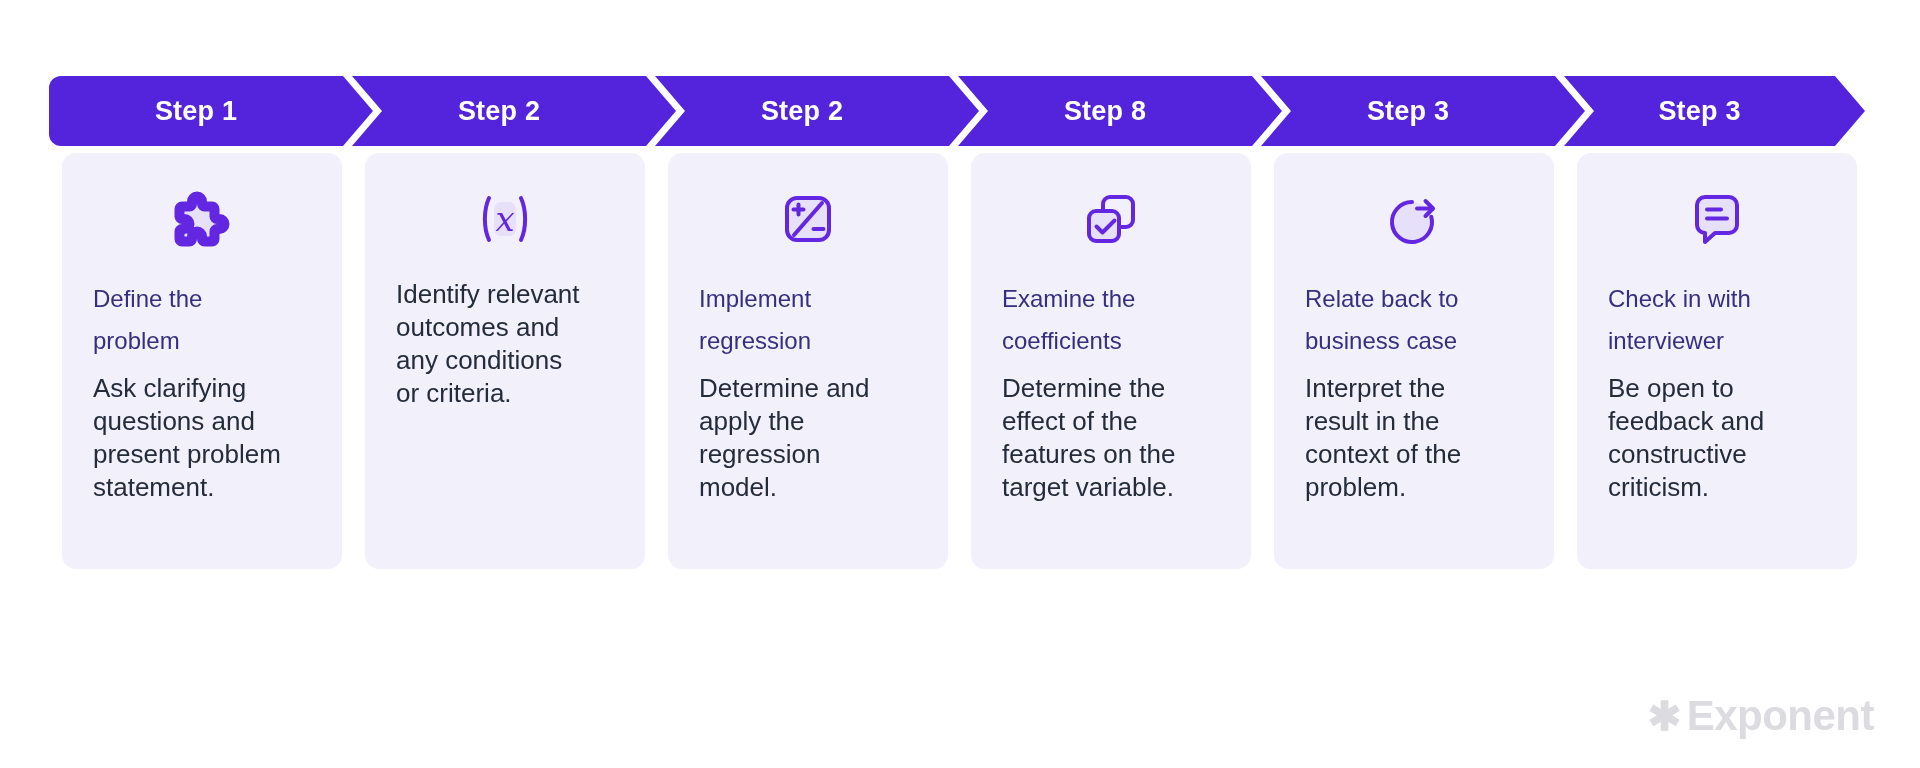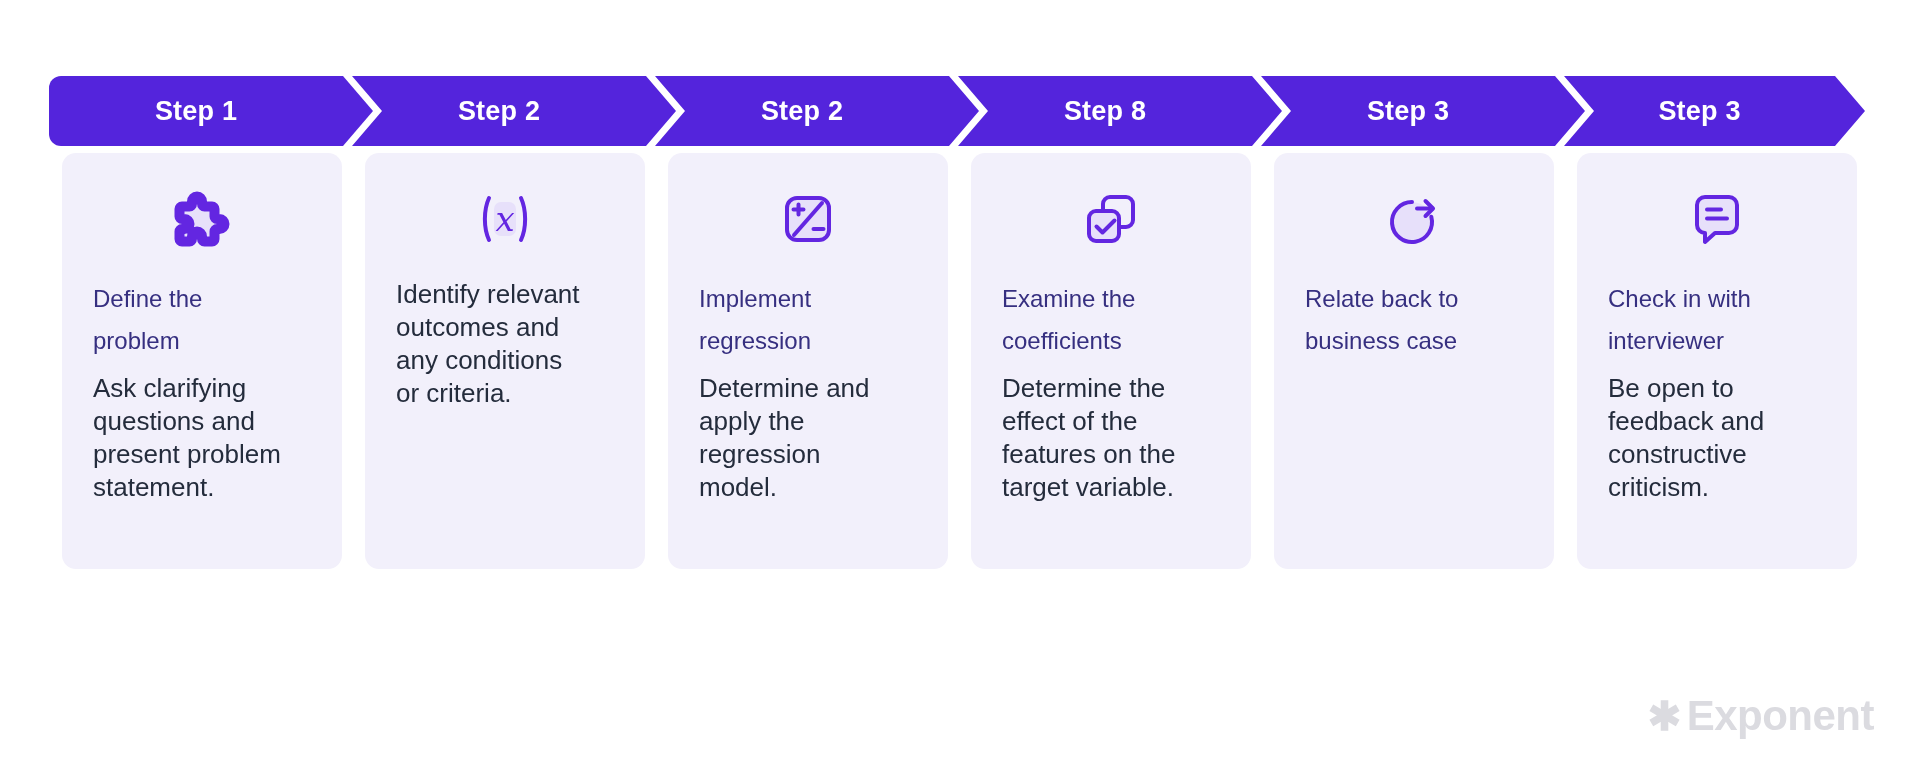--- a/index.html
+++ b/index.html
@@ -201,20 +201,24 @@
       <div class="icon-wrap">
         <svg viewBox="0 0 60 60" width="60" height="60">
           <circle class="fl" cx="28" cy="33" r="20"></circle>
           <path class="st" stroke-width="4.5" d="M 28 13 A 20 20 0 1 0 47.3 27.8"></path>
           <path class="st" stroke-width="4.5" d="M 33 19.5 H 48.5"></path>
           <path class="st" stroke-width="4.5" d="M 41.5 12 L 49 19.5 L 41.5 27"></path>
         </svg>
       </div>
       <h3>Relate back to
 business case</h3>
+      <p>Interpret the
+result in the
+context of the
+problem.</p>
     </div>
   </div>
 
   <div class="col">
     <div class="banner banner--last">
       <span class="label">Step 3</span>
     </div>
     <div class="card">
       <div class="icon-wrap">
         <svg viewBox="0 0 60 60" width="60" height="60">

